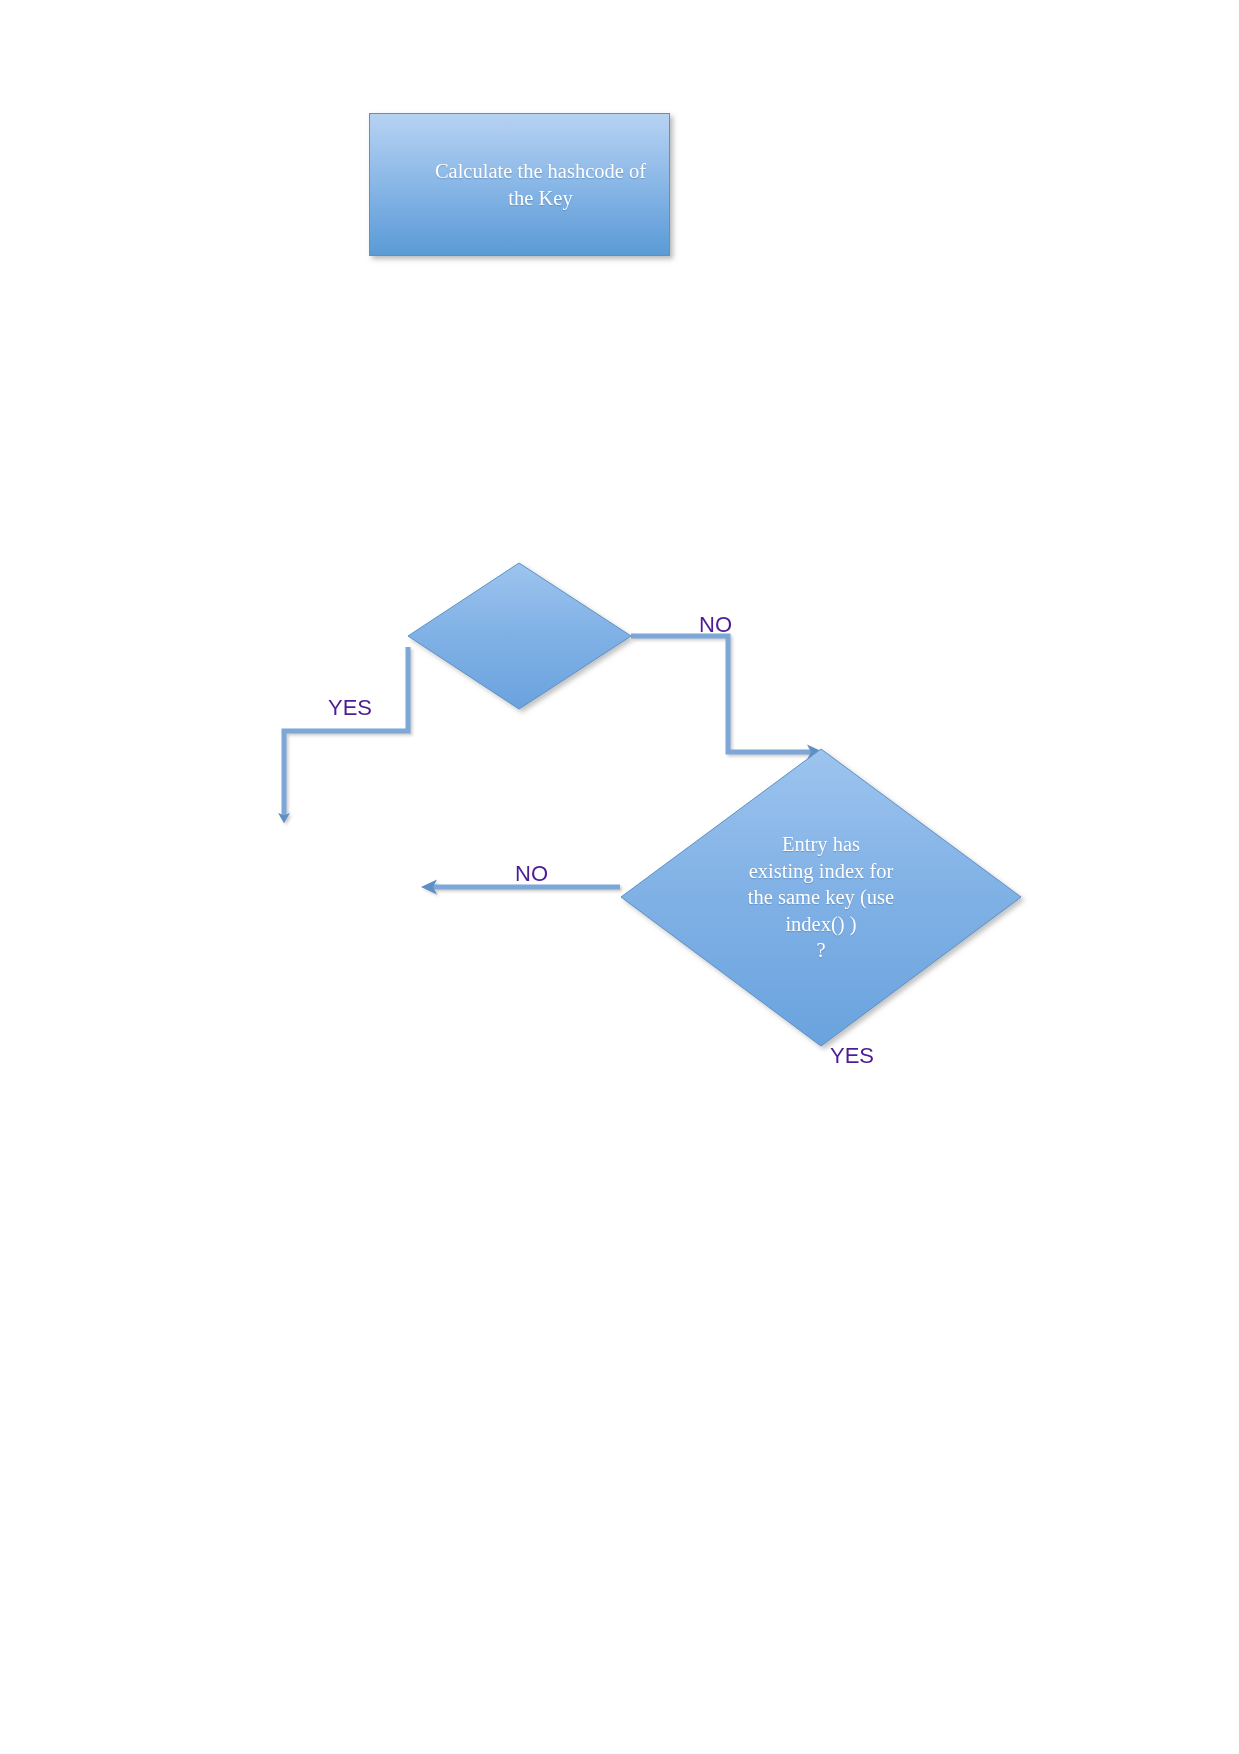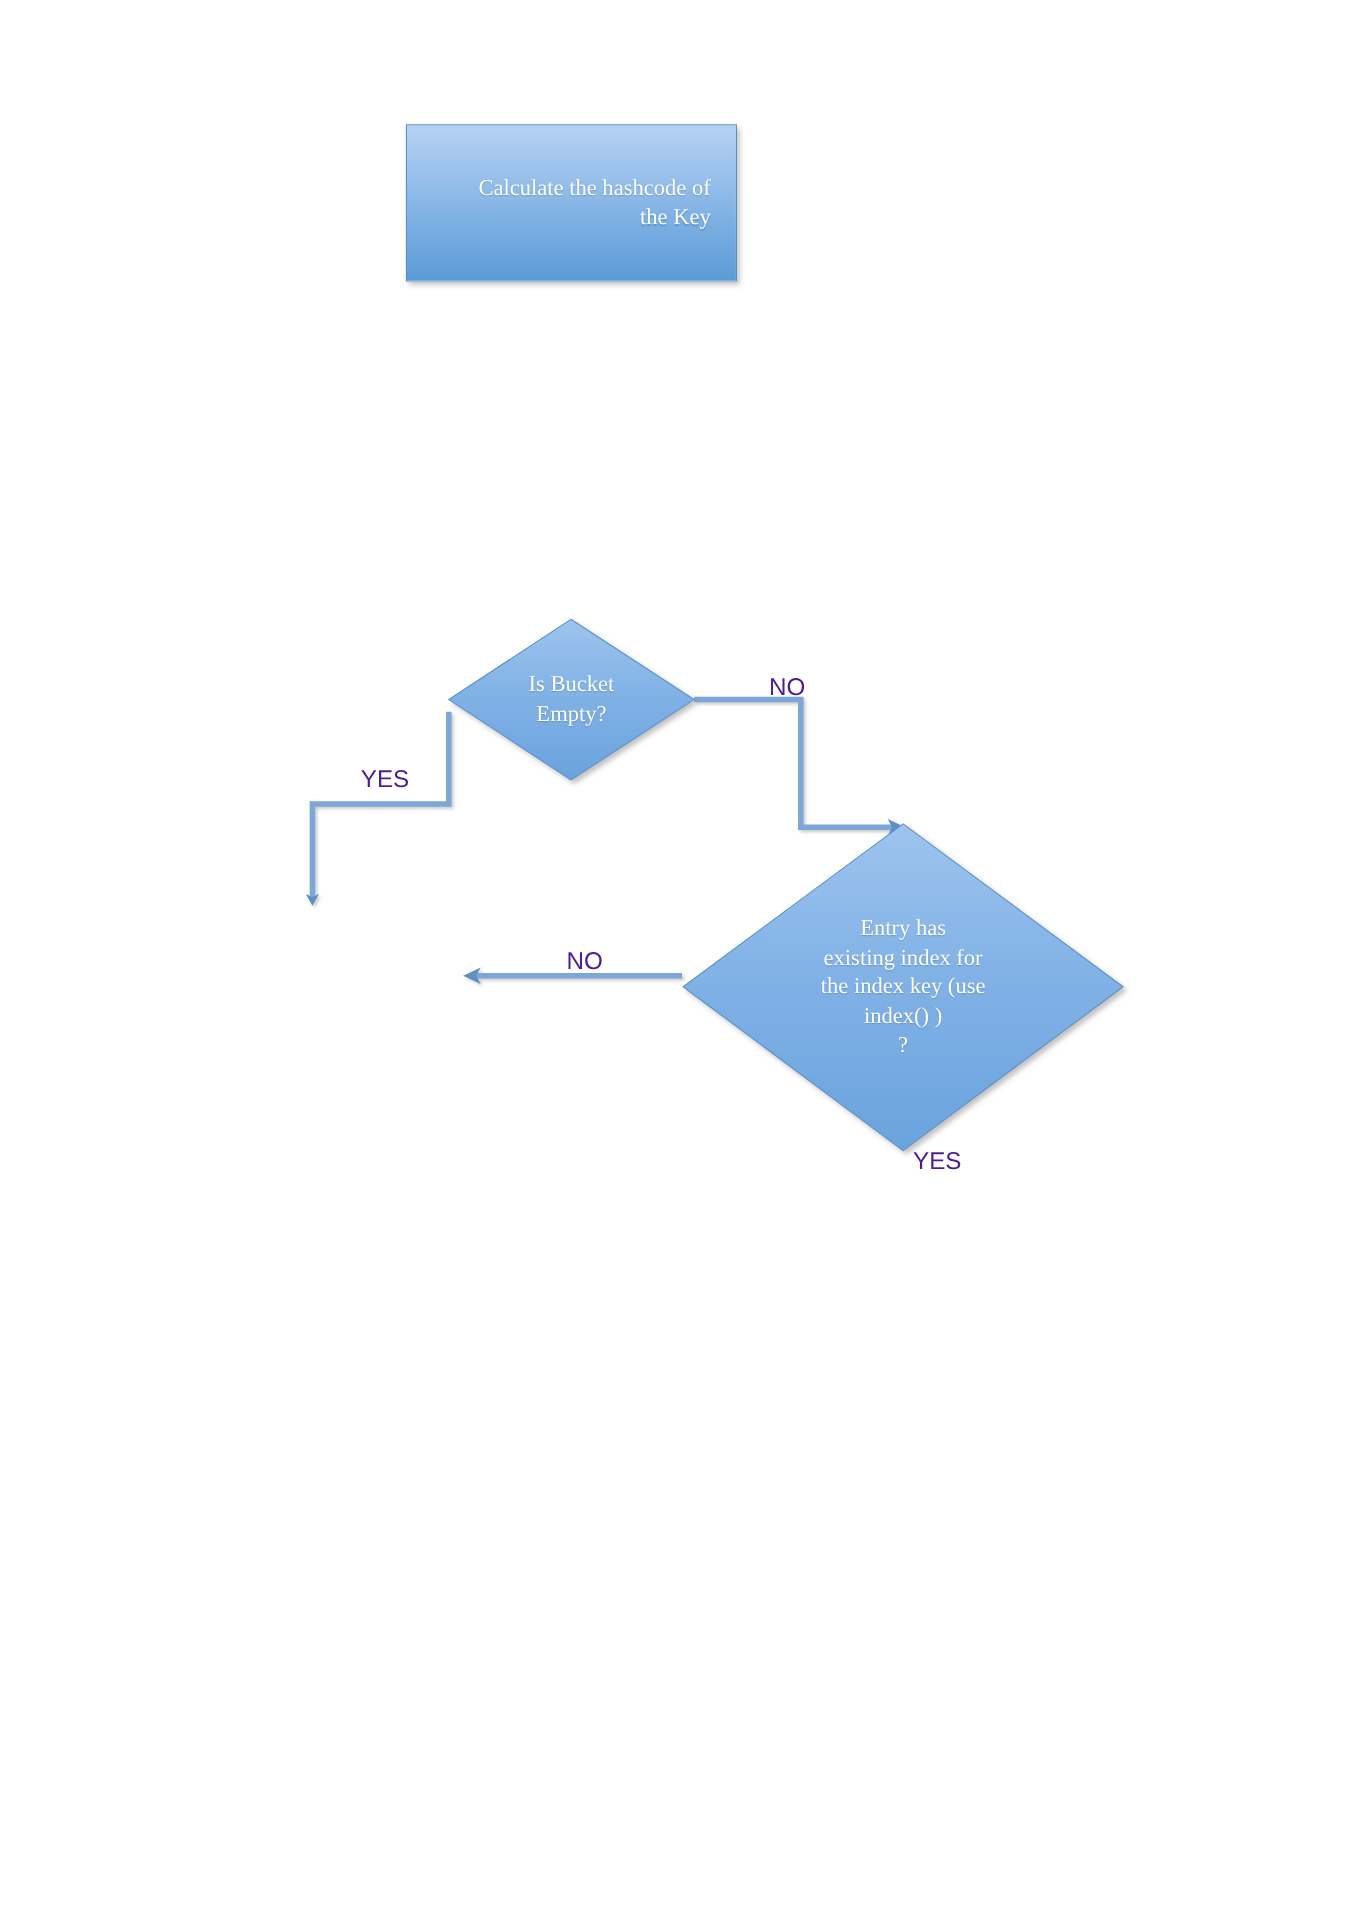--- a/index.html
+++ b/index.html
@@ -2,21 +2,21 @@
 <html><head>
 <meta charset="utf-8">
 <style>
   html,body{margin:0;padding:0;background:#ffffff;}
   body{width:1239px;height:1754px;position:relative;overflow:hidden;
        font-family:"Liberation Serif", serif;}
   #canvas{position:absolute;left:0;top:0;width:1239px;height:1754px;}
   svg.edges{position:absolute;left:0;top:0;width:1239px;height:1754px;pointer-events:none;}
 
   .node{position:absolute;box-sizing:border-box;display:flex;align-items:center;
-        justify-content:center;text-align:right;color:#ffffff;padding-left:42px;}
+        justify-content:center;text-align:center;color:#ffffff;padding-left:42px;}
   .rect{
      background:linear-gradient(180deg,#b6d2f2 0%,#9dc3ec 28%,#74aae0 72%,#5b9bd5 100%);
      border:1px solid #5a92c8;
      box-shadow:3px 3px 5px rgba(130,130,130,0.55);
   }
   .rect .txt{font-size:20.5px;line-height:1.30;padding:0 10px;
              text-shadow:0 1px 1px rgba(60,90,130,0.35);}
 
   .diamond{position:absolute;}
   .diamond .dlabel{position:absolute;left:0;top:0;width:100%;height:100%;
@@ -94,35 +94,27 @@
   <div class="node rect" style="left:369px;top:113px;width:301px;height:143px;">
     <div class="txt">
       <div>Calculate the hashcode of</div>
       <div>the Key</div>
     </div>
   </div>
 
 
 
 
-  <div class="diamond" style="left:408px;top:563px;width:223px;height:146px;">
-    <div class="dlabel">
-      <div>
-        <div>Is Bucket</div>
-        <div>Empty?</div>
-      </div>
-    </div>
-  </div>
 
   <div class="diamond" style="left:621px;top:749px;width:400px;height:297px;">
     <div class="dlabel">
       <div>
         <div>Entry has</div>
         <div>existing index for</div>
-        <div>the index key (use</div>
+        <div>the same key (use</div>
         <div>index() )</div>
         <div>?</div>
       </div>
     </div>
   </div>
 
   <div class="edgelabel" style="left:328px;top:695px;">YES</div>
 
   <div class="edgelabel" style="left:699px;top:612px;">NO</div>
 

